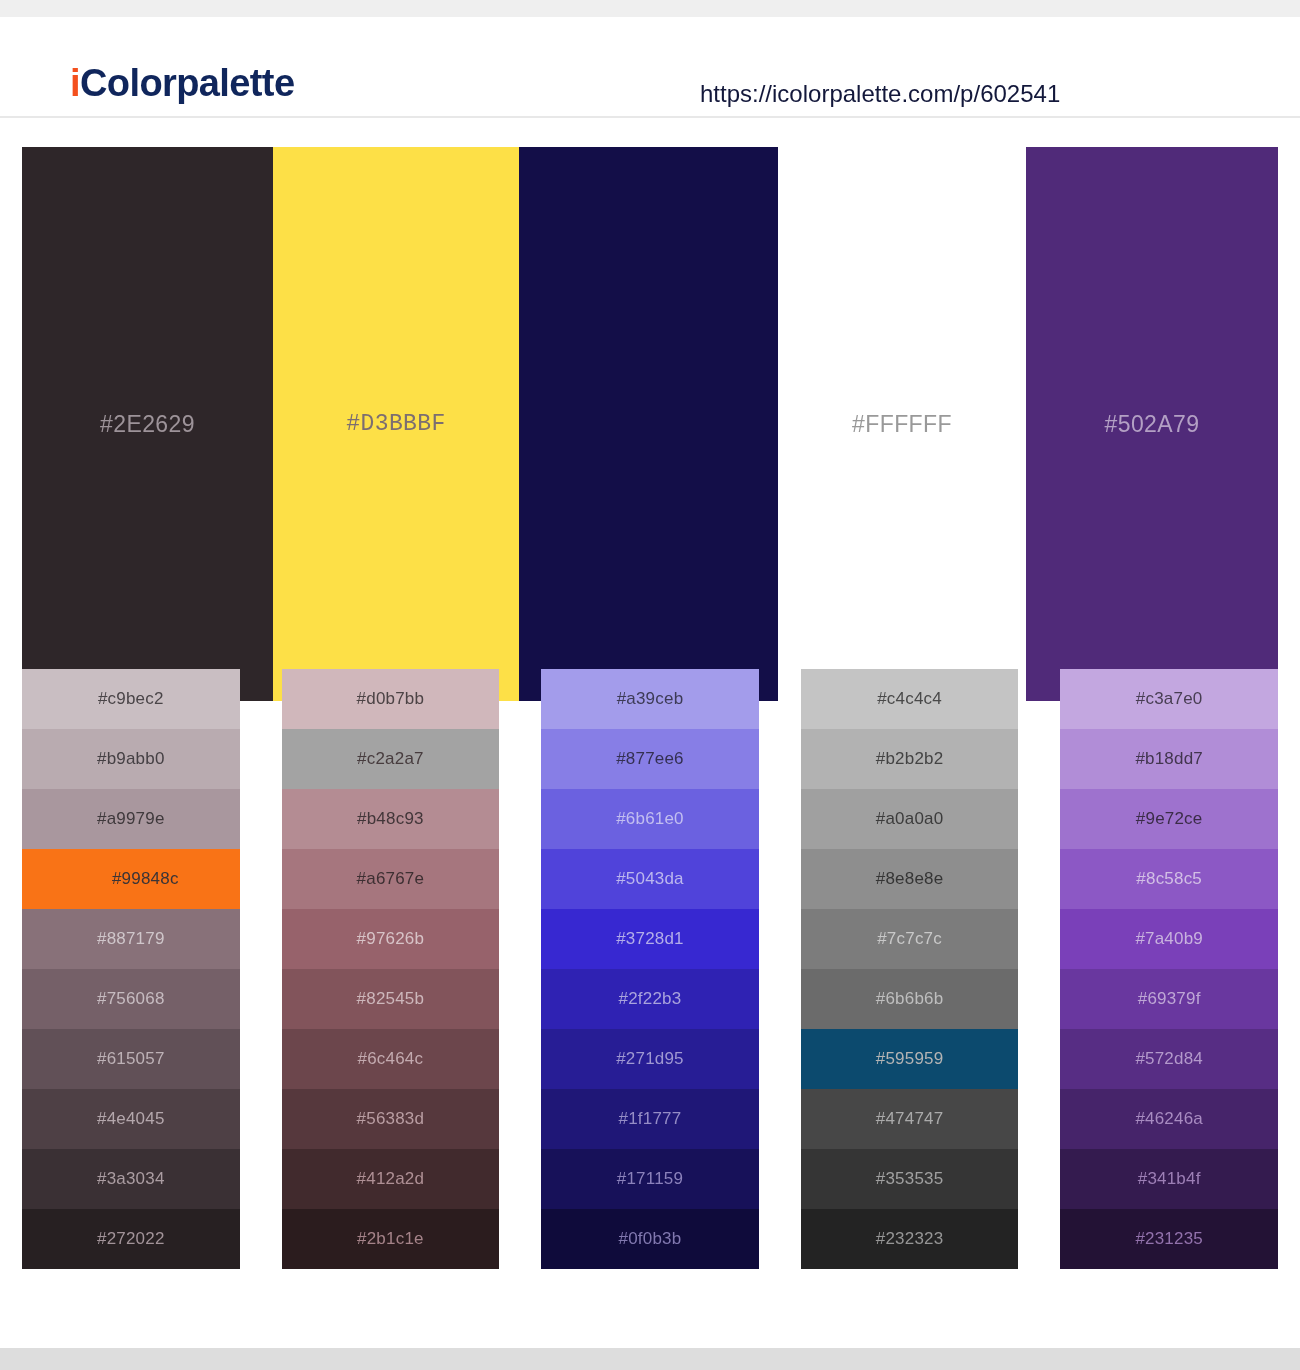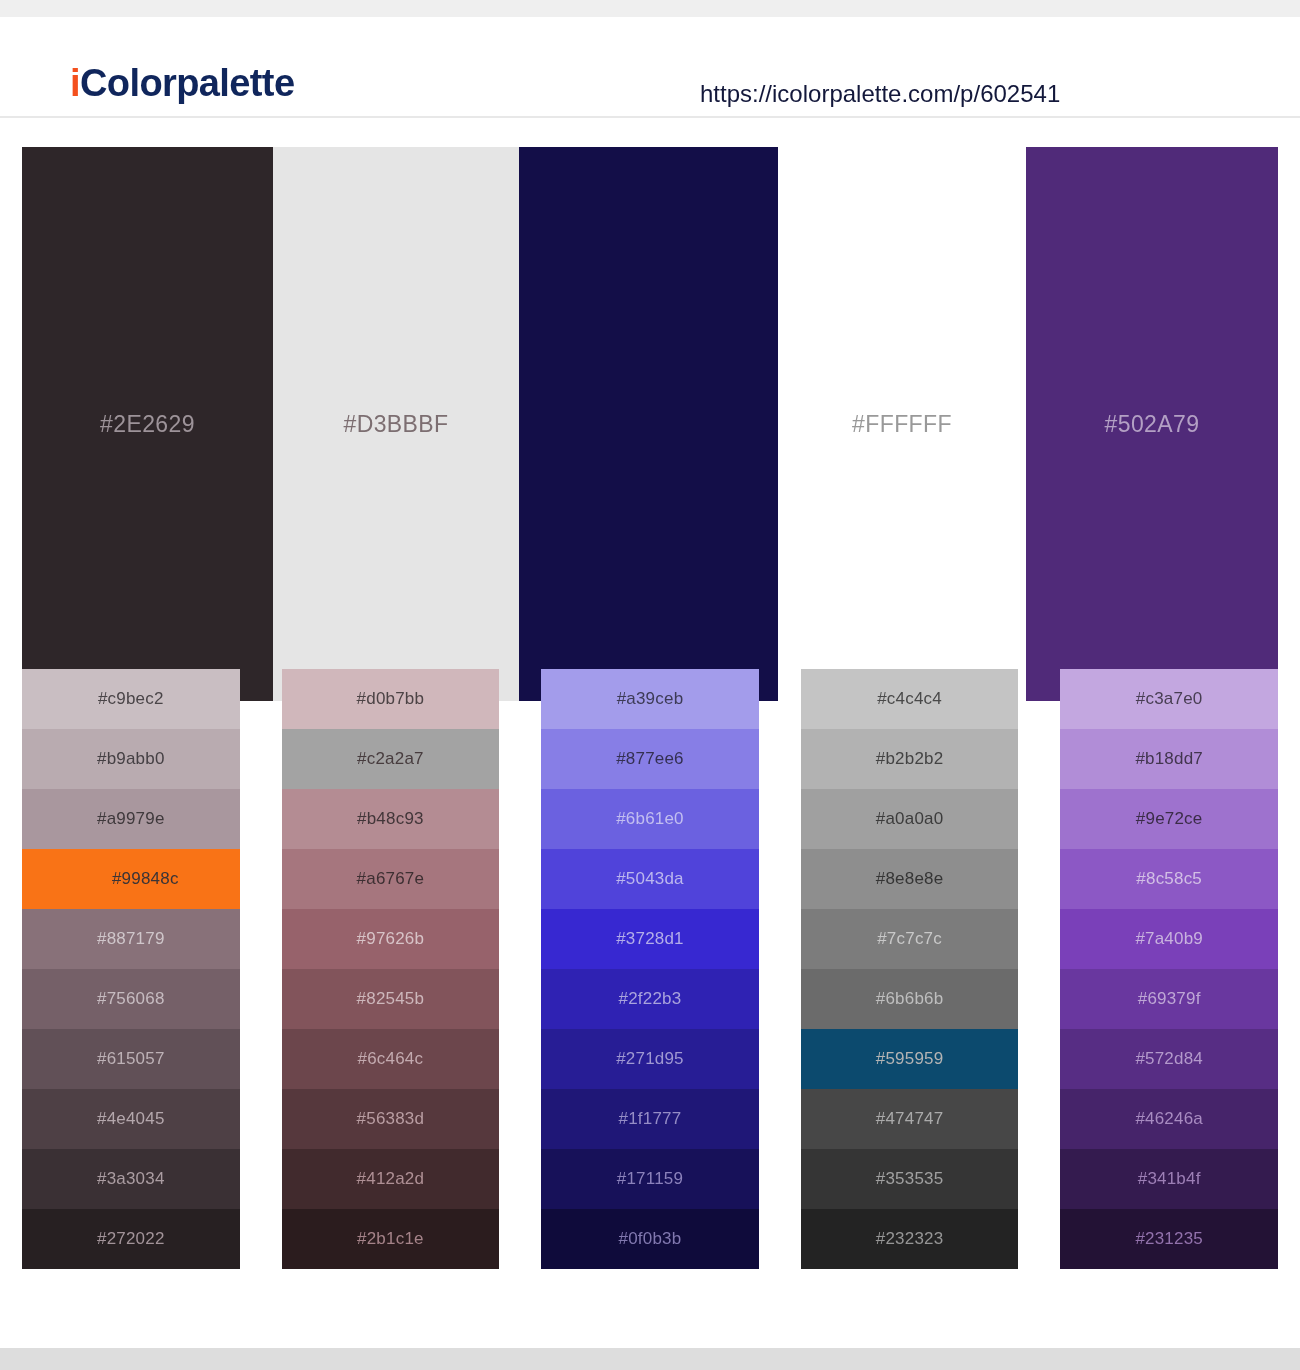--- a/index.html
+++ b/index.html
@@ -122,21 +122,21 @@
     <div class="logo">
       <span class="logo-i">i</span><span class="logo-rest">Colorpalette</span>
     </div>
     <div class="page-url">https://icolorpalette.com/p/602541</div>
   </div>
 
   <div class="palette-strip">
       <div class="palette-cell" style="background: rgb(46, 38, 41); width: 251px;">
         <span class="hexlabel" style="color: rgb(157, 147, 153);">#2E2629</span>
       </div>
-      <div class="palette-cell" style="background: #e5e5e5; width: 246px;">
+      <div class="palette-cell" style="background: #fde047; width: 246px; font-family: Liberation Mono, monospace;">
         <span class="hexlabel" style="color: rgb(124, 110, 113);">#D3BBBF</span>
       </div>
       <div class="palette-cell" style="background: rgb(19, 14, 72); width: 259px; align-items: flex-end;">
         <span class="hexlabel" style="color: rgb(141, 138, 171);">#130e48</span>
       </div>
       <div class="palette-cell" style="background: rgb(255, 255, 255); width: 248px;">
         <span class="hexlabel" style="color: rgb(153, 153, 153);">#FFFFFF</span>
       </div>
       <div class="palette-cell" style="background: rgb(80, 42, 121); width: 252px;">
         <span class="hexlabel" style="color: rgb(179, 160, 196);">#502A79</span>

